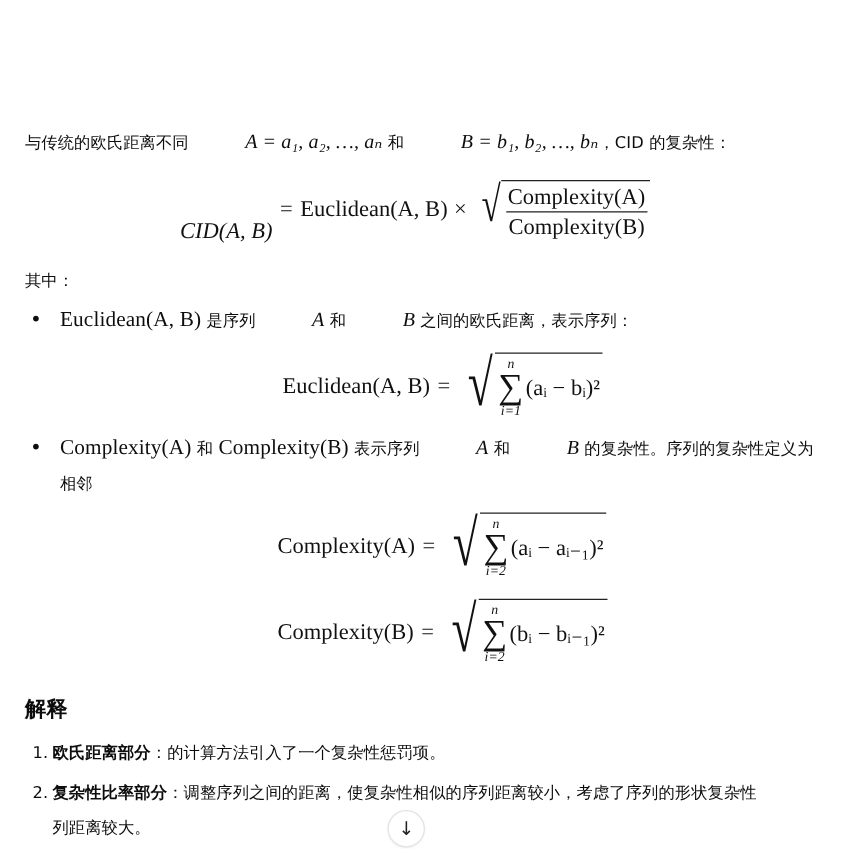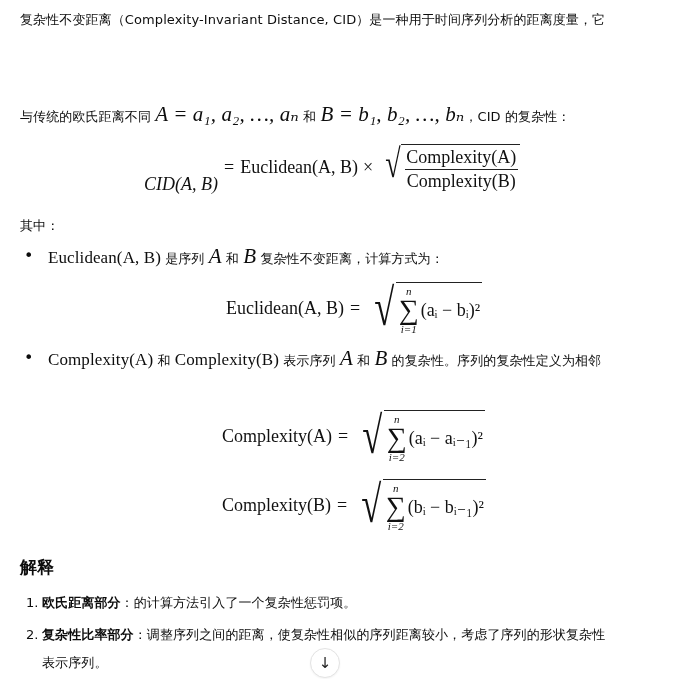--- a/index.html
+++ b/index.html
@@ -4,21 +4,21 @@
   <style>
     html, body { margin: 0; padding: 0; background: #ffffff; }
     body {
       width: 678px; height: 679px; overflow: hidden; position: relative;
       font-family: "DejaVu Sans", "Liberation Sans", sans-serif;
       color: #0d0d0d; font-size: 13px;
     }
     .content { position: absolute; left: 20px; top: 0; width: 640px; }
     .p { position: absolute; left: 0; width: 640px; line-height: 28px; font-size: 13px; letter-spacing: 0.1px; }
     .m { font-family: "Liberation Serif", "DejaVu Serif", serif; font-size: 17px; }
-    .mi { font-family: "Liberation Serif", "DejaVu Serif", serif; font-style: italic; font-size: 21px; }
+    .mi { font-family: "Liberation Serif", "DejaVu Serif", serif; font-style: italic; font-size: 16px; margin-left: 41px; }
     .formula {
       position: absolute; display: flex; align-items: center;
       font-family: "Liberation Serif", "DejaVu Serif", serif; font-size: 18px; color: #111;
     }
     .sqrt { display: inline-flex; align-items: stretch; margin-left: 4px; }
     .radical { font-size: 40px; line-height: 1; transform: scaleX(0.7); margin-right: -3px; }
     .radicand { border-top: 1px solid #222; padding: 2px 2px 0 3px; display: flex; align-items: center; }
     .frac { display: inline-flex; flex-direction: column; align-items: center; }
     .frac .num { padding: 0 2px 1px; }
     .frac .den { border-top: 1px solid #222; padding: 1px 2px 0; }
@@ -35,21 +35,20 @@
       display: flex; align-items: center; justify-content: center;
       font-size: 15px; color: #222; box-shadow: 0 1px 2px rgba(0,0,0,0.05);
     }
   </style>
 </head>
 <body>
 
 <div class="content">
 
   <div class="p" style="top:6px;">
-    <div>复杂性不变距离（Complexity-Invariant Distance, CID）是一种用于时间序列分析的距离度量，它</div>
   </div>
 
   <div class="p" style="top:100px;">
     <span>与传统的欧氏距离不同</span>
     <span class="mi">A = a₁, a₂, …, aₙ</span>
     <span>和</span>
     <span class="mi">B = b₁, b₂, …, bₙ</span><span>，CID 的复杂性：</span>
   </div>
 
   <div class="formula" style="left:124px; top:140px;">
@@ -70,21 +69,21 @@
 
   <div class="p" style="top:212px;">其中：</div>
 
   <div class="p" style="top:242px; padding-left:28px; width:612px;">
     <span class="bullet" style="left:4px;">•</span>
     <span class="m">Euclidean(A, B)</span>
     <span>是序列</span>
     <span class="mi">A</span>
     <span>和</span>
     <span class="mi">B</span>
-    <span>复杂性不变距离，计算方式为：</span>
+    <span>之间的欧氏距离，表示序列：</span>
   </div>
 
   <div class="formula" style="left:206px; top:282px;">
     <span>Euclidean(A, B)</span>
     <span style="margin:0 6px;">=</span>
     <span class="sqrt">
       <span class="radical" style="font-size:52px;">√</span>
       <span class="radicand">
         <span class="sum">
           <span class="lim">n</span>
@@ -143,19 +142,19 @@
   <div class="heading" style="top:556px;">解释</div>
 
   <div class="p" style="top:589px; padding-left:22px; width:618px;">
     <span class="olnum" style="left:6px;">1.</span>
     <b>欧氏距离部分</b><span>：的计算方法引入了一个复杂性惩罚项。</span>
   </div>
 
   <div class="p" style="top:621px; padding-left:22px; width:618px;">
     <span class="olnum" style="left:6px;">2.</span>
     <b>复杂性比率部分</b><span>：调整序列之间的距离，使复杂性相似的序列距离较小，考虑了序列的形状复杂性</span>
-    <div>表示序列。</div>
+    <div>列距离较大。</div>
   </div>
 </div>
 
 <div class="scroll-btn">
   <span>↓</span>
 </div>
 
 </body></html>

